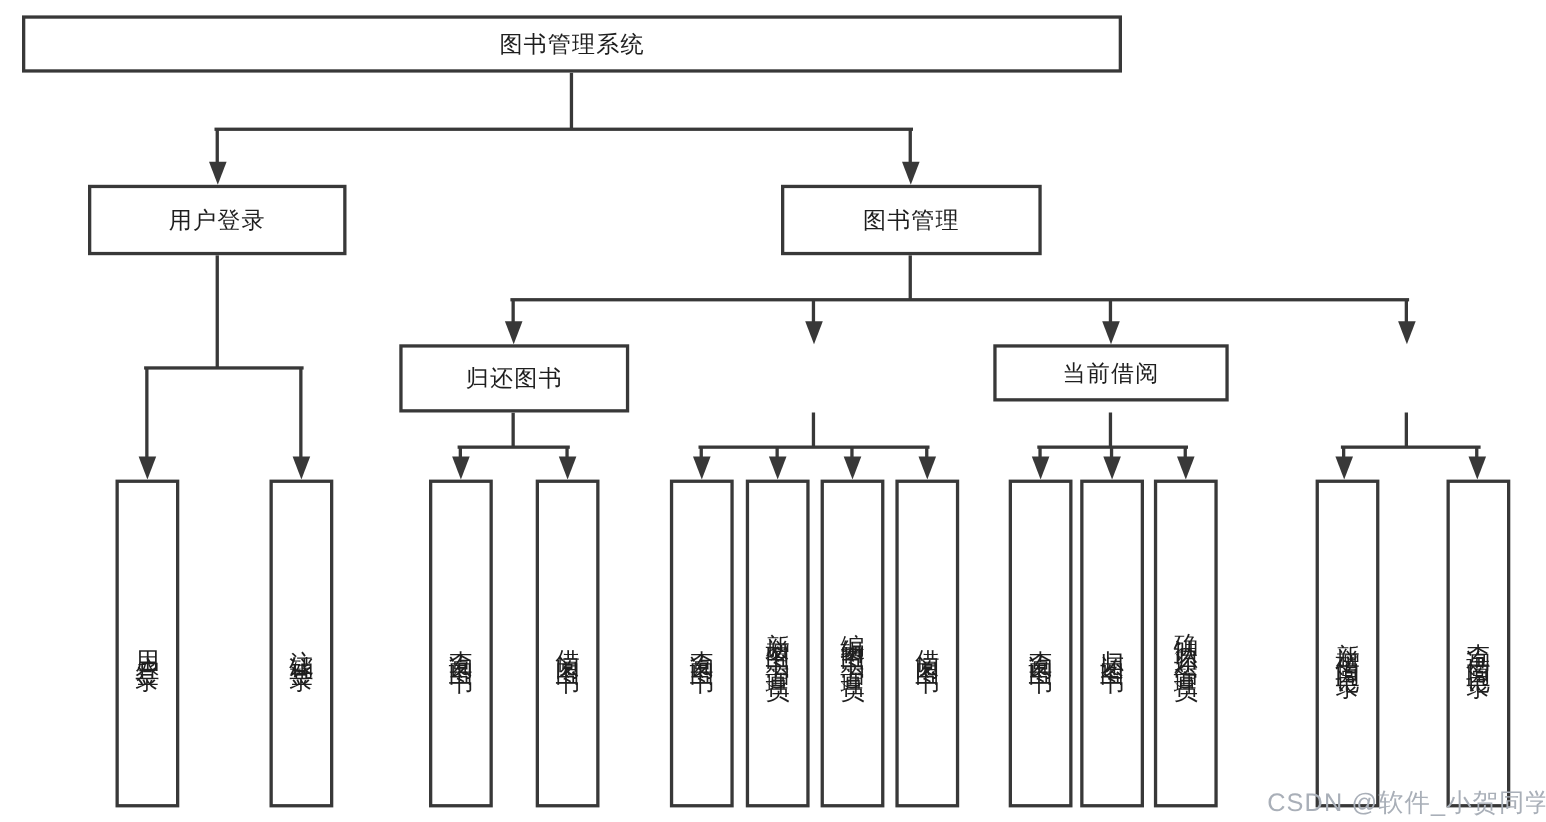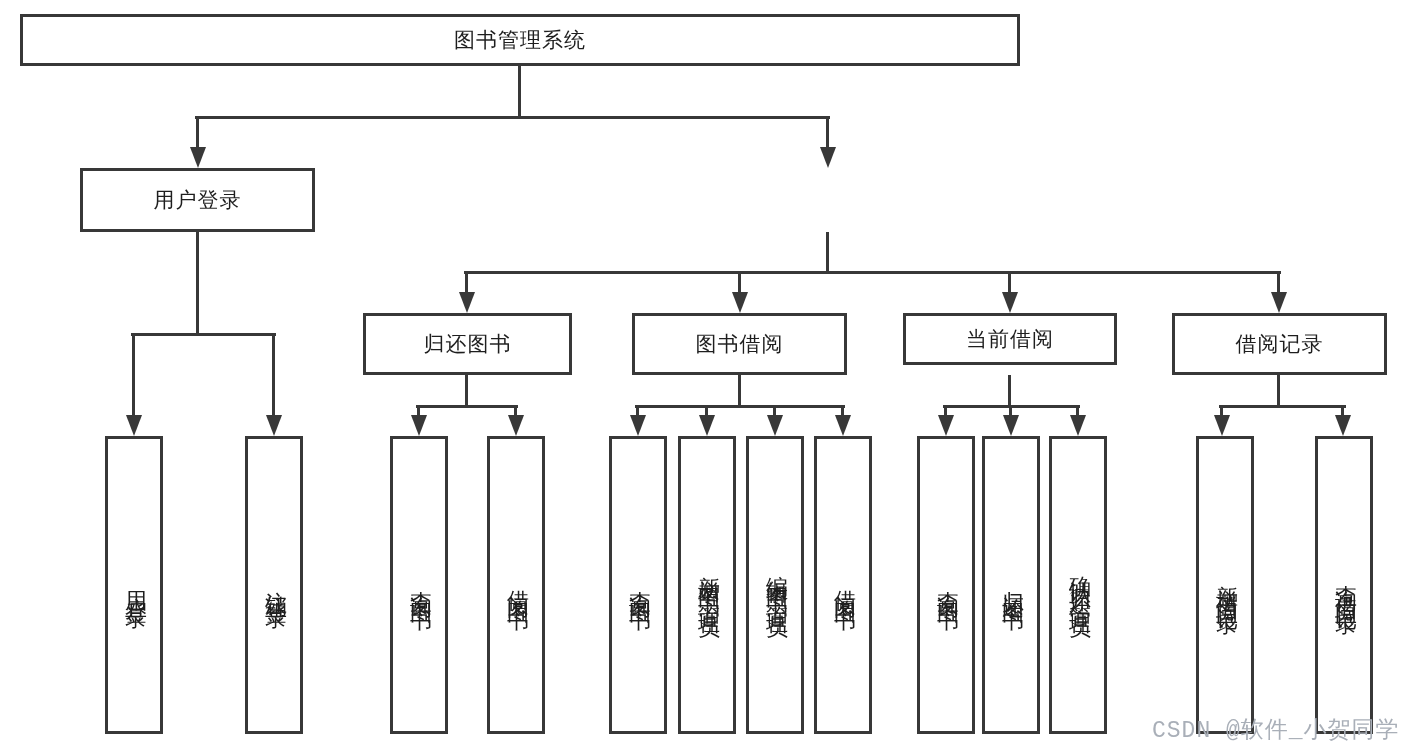--- a/index.html
+++ b/index.html
@@ -7,21 +7,21 @@
     --text:#1e1e1e;
     --wm:#a9afb8;
     --bg:#ffffff;
   }
   html,body{margin:0;padding:0;background:var(--bg);}
   #canvas{
     position:relative;
     width:1405px;height:747px;
     background:var(--bg);
     overflow:hidden;
-    font-family:Liberation Mono, monospace;
+    font-family:Liberation Sans, sans-serif;
   }
   .box{
     position:absolute;
     box-sizing:border-box;
     border:3px solid var(--line);
     background:#fff;
     display:flex;
     align-items:center;
     justify-content:center;
     color:var(--text);
@@ -63,25 +63,24 @@
   }
 </style>
 </head>
 <body>
 
 <div id="canvas">
 
   <div class="box" style="left:20px;top:14px;width:1000px;height:52px">图书管理系统</div>
 
   <div class="box" style="left:80px;top:168px;width:235px;height:64px">用户登录</div>
+  <div class="box" style="left:710px;top:168px;width:237px;height:64px">图书管理</div>
 
   <div class="box" style="left:363px;top:313px;width:209px;height:62px">归还图书</div>
-  <div class="box" style="left:632px;top:313px;width:215px;height:62px">图书借阅</div>
   <div class="box" style="left:903px;top:313px;width:214px;height:52px">当前借阅</div>
-  <div class="box" style="left:1172px;top:313px;width:215px;height:62px">借阅记录</div>
 
   <div class="box v" style="left:105px;top:436px;width:58px;height:298px">用户登录</div>
   <div class="box v" style="left:245px;top:436px;width:58px;height:298px">注销登录</div>
 
   <div class="box v" style="left:390px;top:436px;width:58px;height:298px">查询图书</div>
   <div class="box v" style="left:487px;top:436px;width:58px;height:298px">借阅图书</div>
 
   <div class="box v" style="left:609px;top:436px;width:58px;height:298px">查询图书</div>
   <div class="box v" style="left:678px;top:436px;width:58px;height:298px">新增图书（管理员）</div>
   <div class="box v" style="left:746px;top:436px;width:58px;height:298px">编辑图书（管理员）</div>

